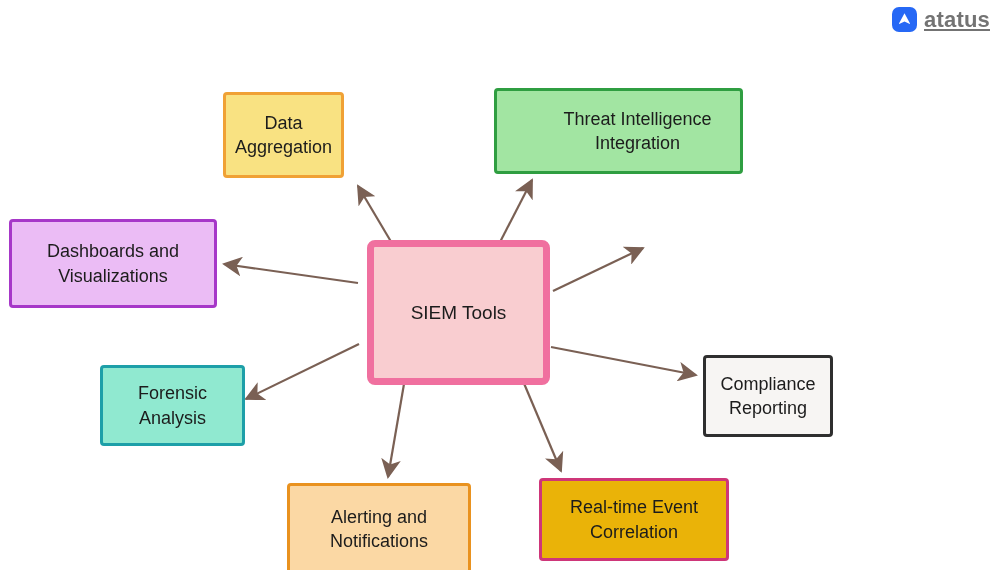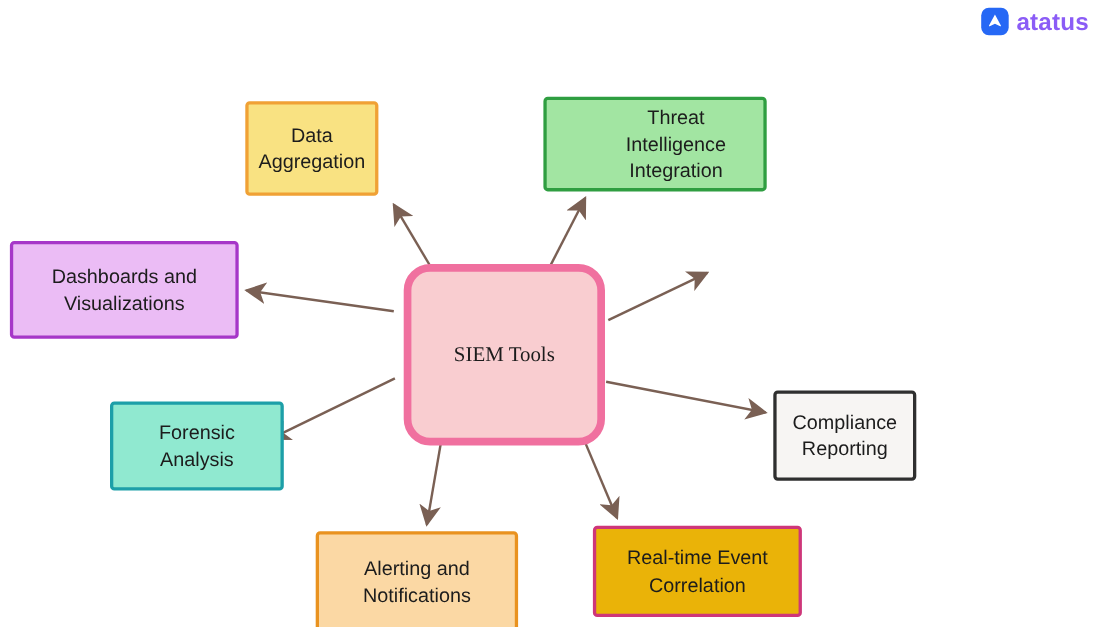--- a/index.html
+++ b/index.html
@@ -57,47 +57,46 @@
     display: flex;
     align-items: center;
     justify-content: center;
     text-align: center;
     font-size: 18px;
     line-height: 1.35;
     color: #1c1c1c;
     padding: 4px 8px;
   }
   .node-center {
-    left: 367px; top: 240px; width: 183px; height: 165px;
+    left: 367px; top: 240px; width: 183px; height: 145px;
     border-width: 7px;
-    border-radius: 24px;
+    border-radius: 8px;
     font-size: 19px;
-    font-family: Liberation Serif, serif;
   }
   .node-data-aggregation        { left: 223px; top:  92px; width: 121px; height: 86px; }
-  .node-threat-intelligence     { left: 494px; top:  88px; width: 203px; height: 86px; padding-left: 46px; }
+  .node-threat-intelligence     { left: 494px; top:  88px; width: 249px; height: 86px; padding-left: 46px; }
   .node-ueba                    { left: 651px; top: 217px; width: 306px; height: 90px; }
   .node-compliance-reporting    { left: 703px; top: 355px; width: 130px; height: 82px; }
   .node-realtime-correlation    { left: 539px; top: 478px; width: 190px; height: 83px; }
   .node-alerting-notifications  { left: 287px; top: 483px; width: 184px; height: 92px; }
-  .node-forensic-analysis       { left: 100px; top: 365px; width: 158px; height: 81px; text-align: center; }
+  .node-forensic-analysis       { left: 100px; top: 365px; width: 145px; height: 81px; text-align: center; }
   .node-dashboards              { left:   9px; top: 219px; width: 208px; height: 89px; }
 </style>
 </head>
 <body>
 
 <div class="canvas">
 
   <div class="brand">
     <span class="brand-icon" style="background-color: rgb(38, 104, 245);">
       <svg width="17" height="17" viewBox="0 0 24 24">
         <path d="M12 3.2 L19.6 17.2 Q20.2 18.6 18.7 18.0 L12 14.9 L5.3 18.0 Q3.8 18.6 4.4 17.2 Z" stroke-linejoin="round" fill="#FFFFFF"></path>
       </svg>
     </span>
-    <span class="brand-text" style="color: #8b5cf6;">atatus</span>
+    <span class="brand-text" style="color: #737373; text-decoration: underline;">atatus</span>
   </div>
 
   <svg class="arrows" width="1000" height="570" viewBox="0 0 1000 570">
     <defs>
       <marker id="ah" viewBox="0 0 10 10" refX="9" refY="5" markerWidth="9" markerHeight="9" orient="auto-start-reverse">
         <path d="M0,0 L10,5 L0,10 L2.6,5 Z" fill="#7A6054"></path>
       </marker>
     </defs>
     <line x1="393" y1="245" x2="358" y2="186" stroke-width="2.2" marker-end="url(#ah)" stroke="#7A6054"></line>
     <line x1="498" y1="246" x2="532" y2="180" stroke-width="2.2" marker-end="url(#ah)" stroke="#7A6054"></line>

